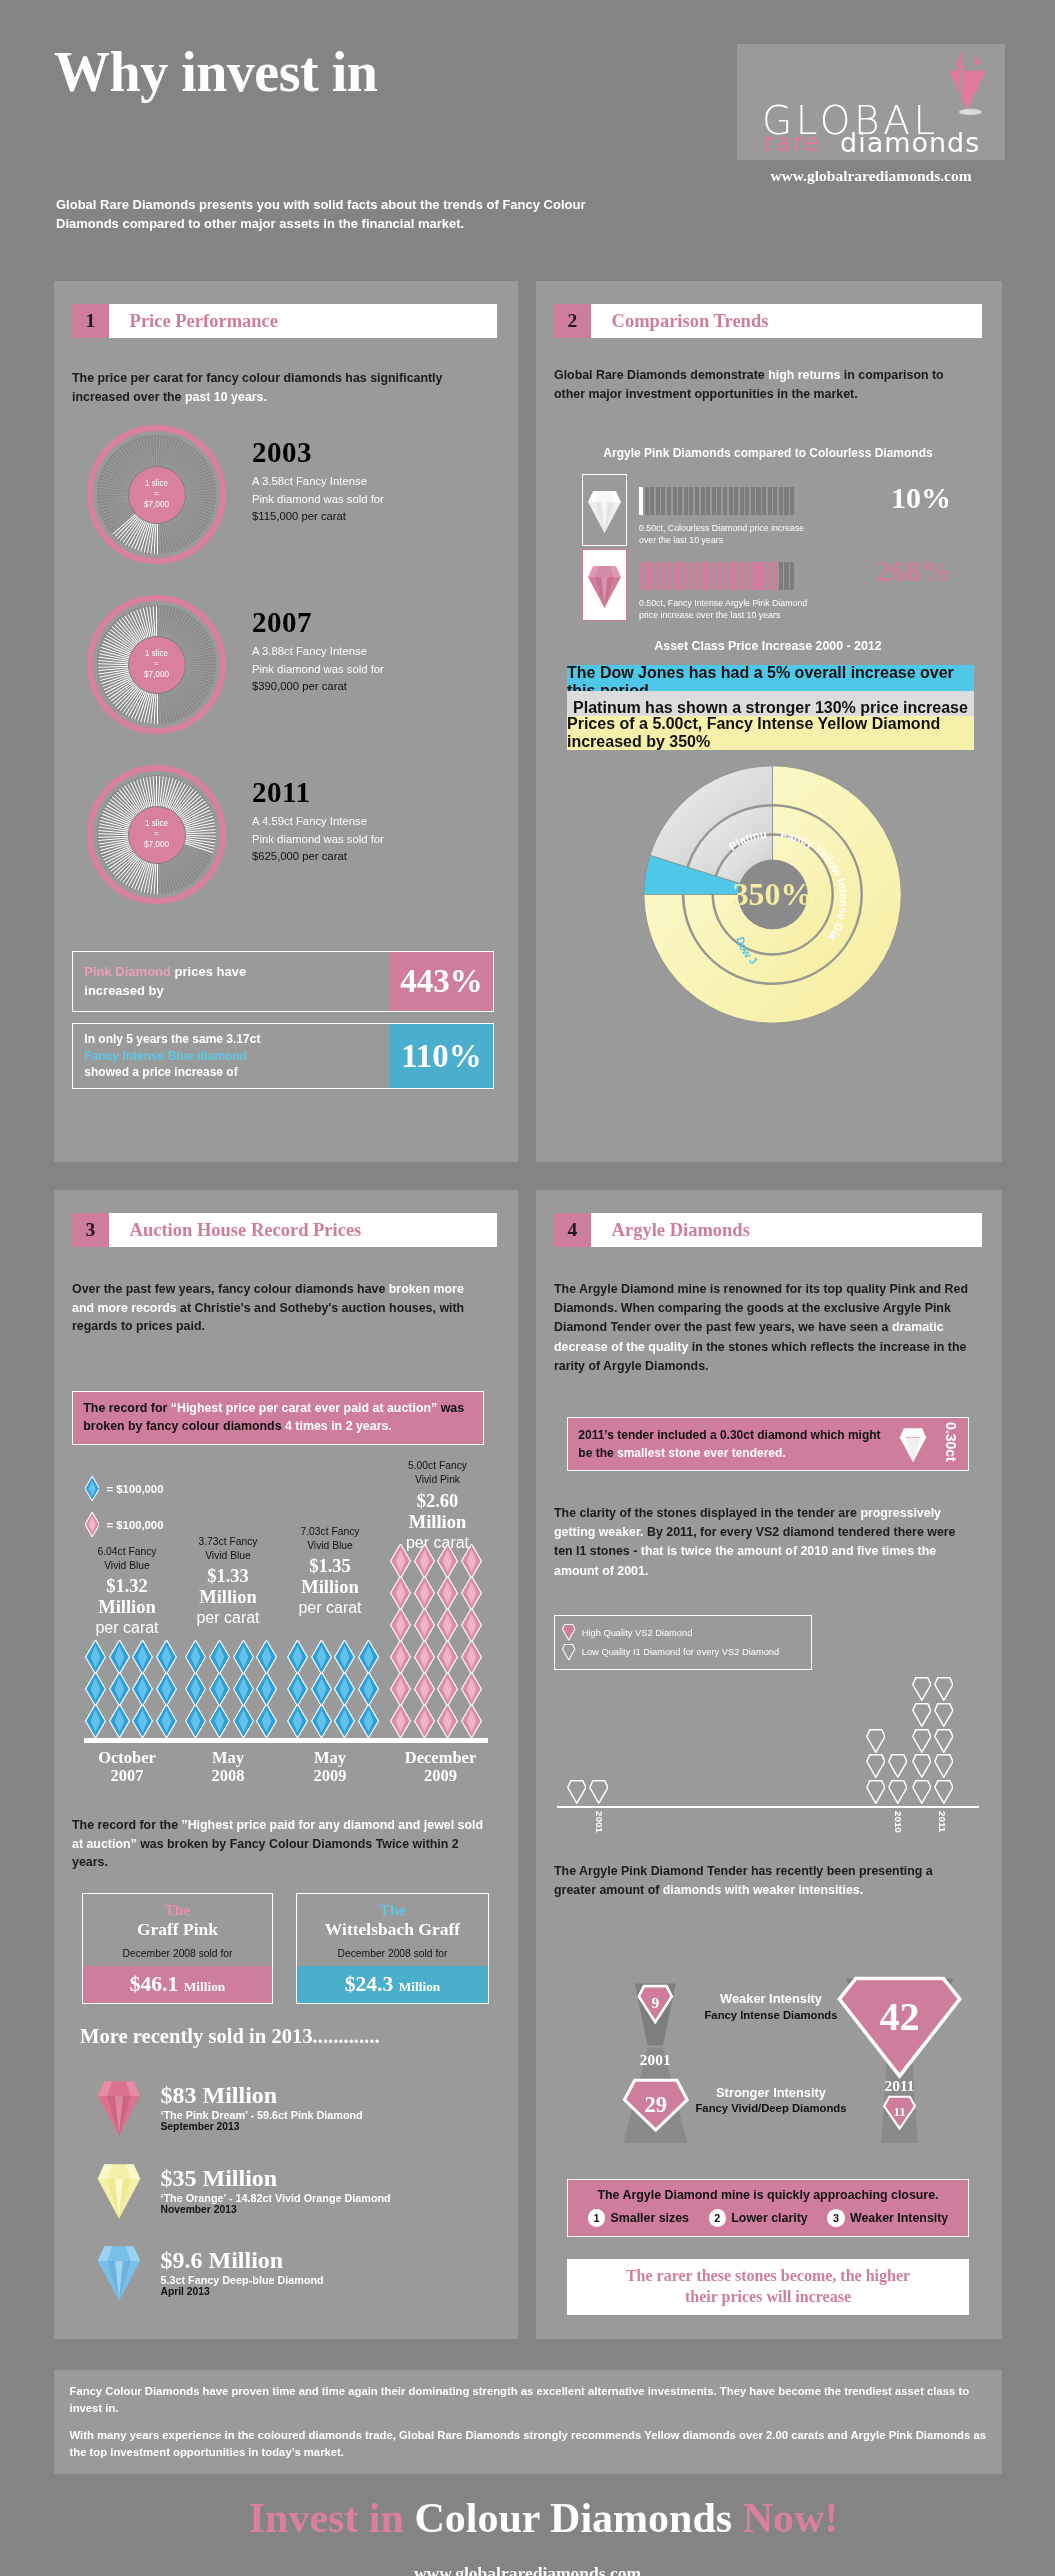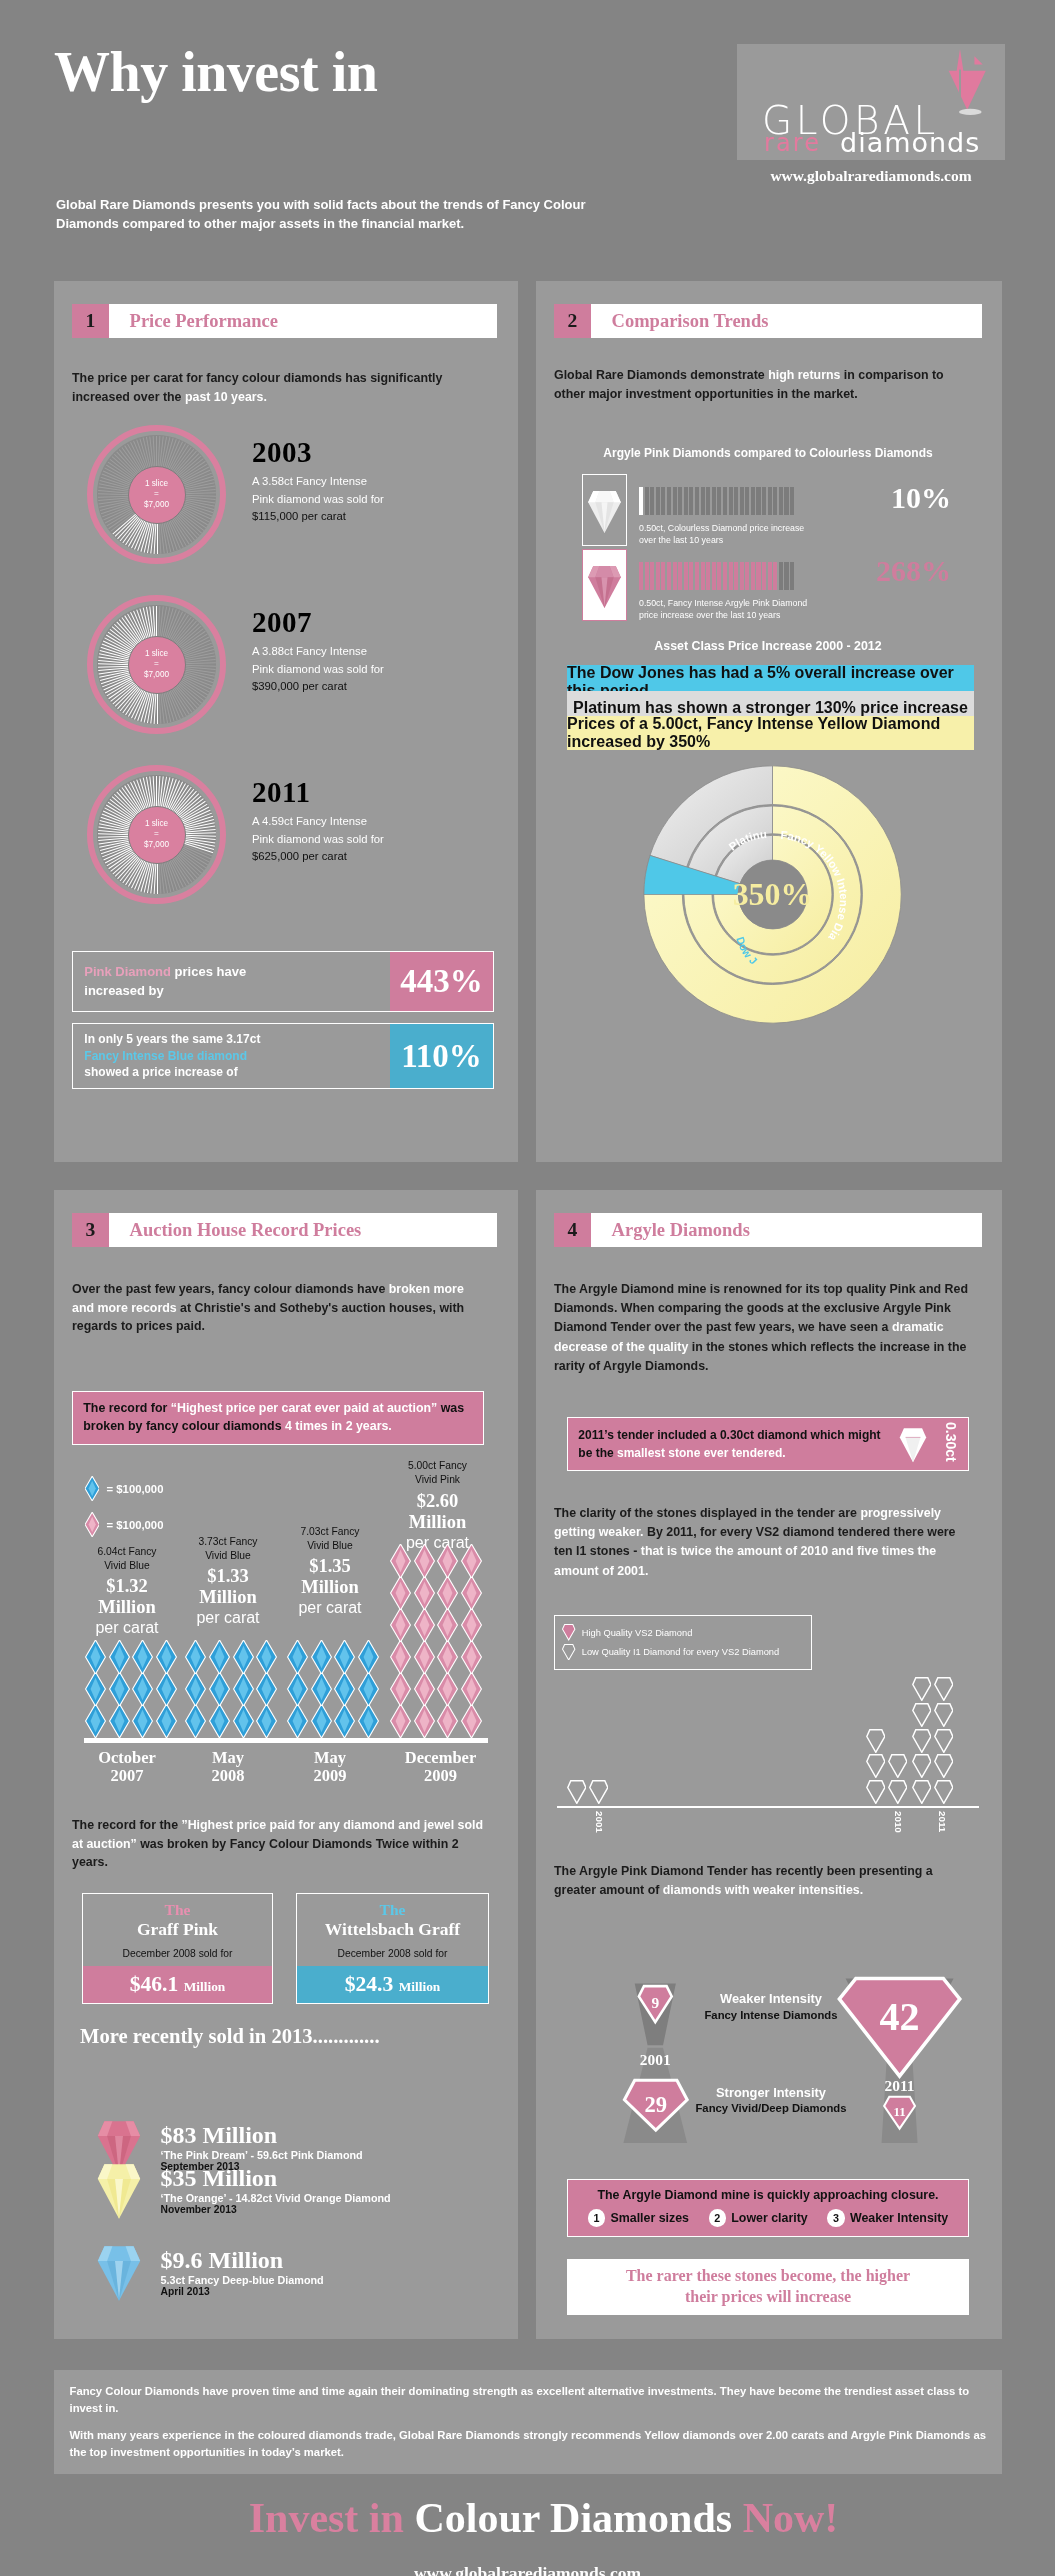--- a/index.html
+++ b/index.html
@@ -1017,21 +1017,21 @@
     <div class="rh">
       <div class="the" style="color:#5bc8e8;">The</div>
       <div class="nm">Wittelsbach Graff</div>
     </div>
     <div class="dt">December 2008 sold for</div>
     <div class="amt" style="background:#4aaecd;"><span>$24.3</span> <small>Million</small></div>
   </div>
 
   <div style="position:absolute; left:26px; top:835px; font-family:'Liberation Serif',serif; font-weight:bold; font-size:20.6px;">More recently sold in 2013.............</div>
 
-  <div style="position:absolute; left:39px; top:886px; display:flex; align-items:center; gap:15.5px;margin-top:40px;">
+  <div style="position:absolute; left:39px; top:886px; display:flex; align-items:center; gap:15.5px;">
     <svg width="52" height="61" viewBox="0 0 64 92">
       <polygon points="10,8 54,8 64,30 32,90 0,30" fill="#d9738f"></polygon>
       <polygon points="10,8 22,8 14,30 0,30" fill="#e68da5"></polygon>
       <polygon points="54,8 42,8 50,30 64,30" fill="#e68da5"></polygon>
       <polygon points="14,30 50,30 32,90" fill="#cd6681"></polygon>
       <polygon points="26,30 38,30 32,88" fill="#e695ad" opacity="0.7"></polygon>
     </svg>
     <div>
       <div class="sold-amt">$83 Million</div>
       <div class="sold-d1">‘The Pink Dream’ -  59.6ct Pink Diamond</div>

